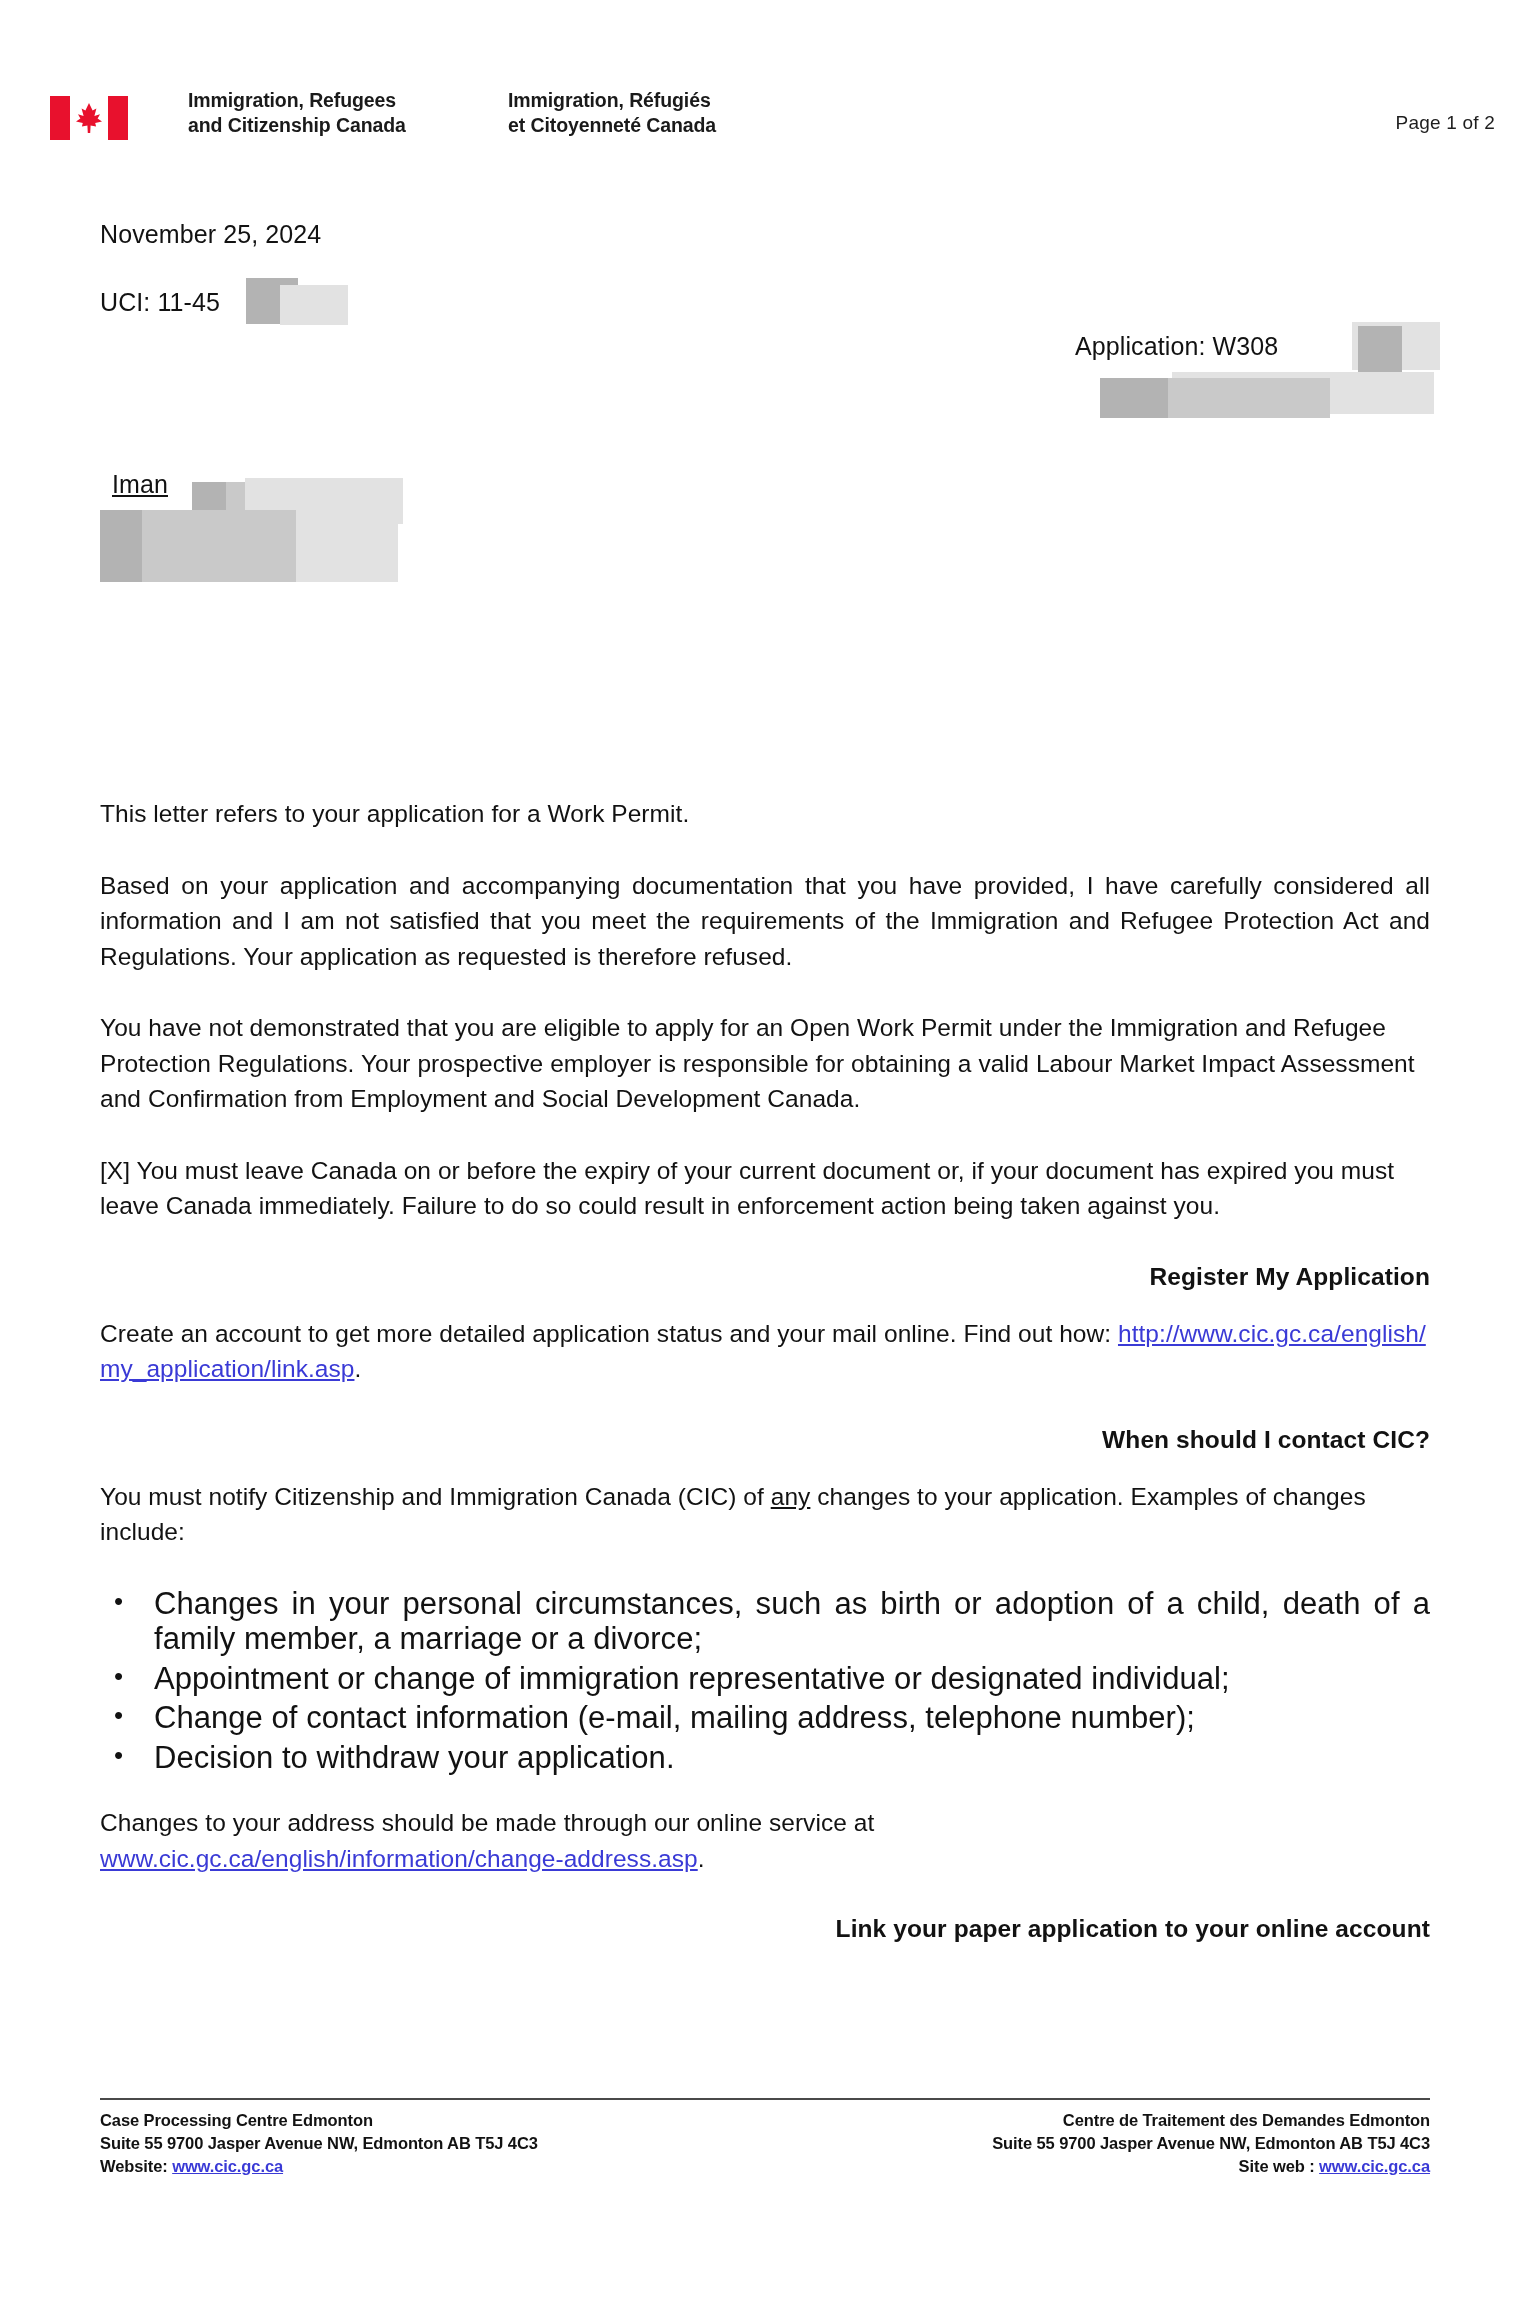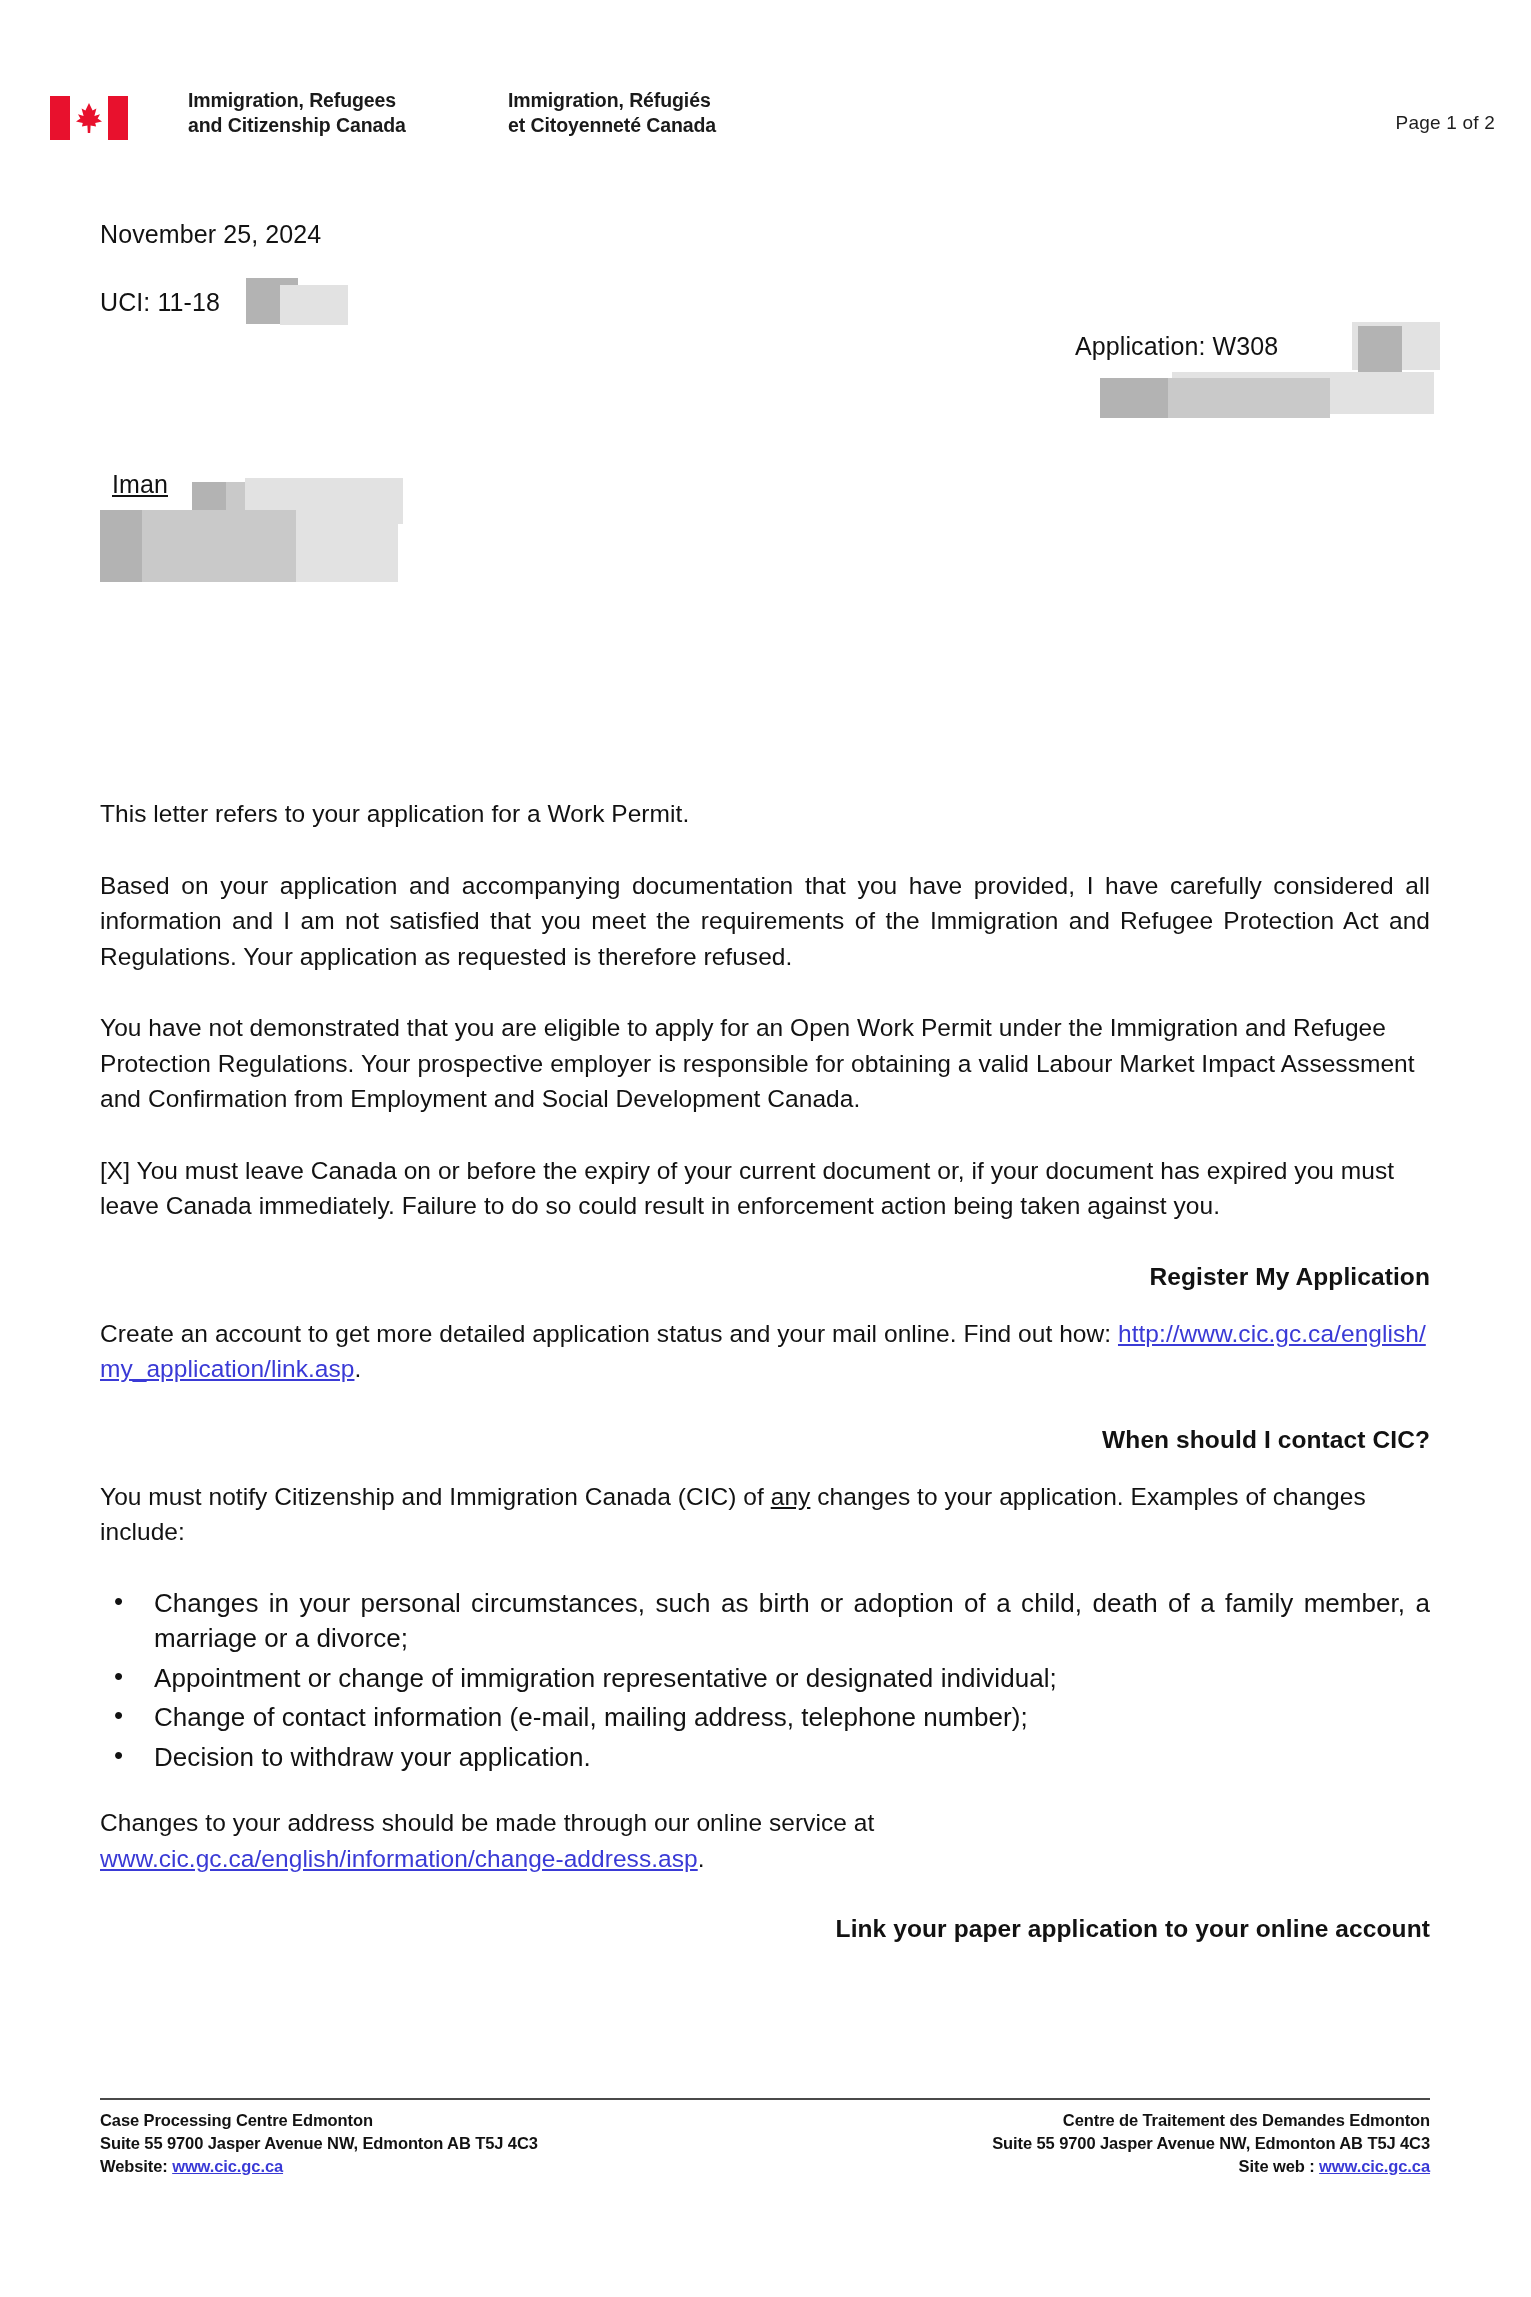--- a/index.html
+++ b/index.html
@@ -129,21 +129,21 @@
   }
   ul.change-list {
     margin: 0 0 30px 0;
     padding: 0 0 0 0;
     list-style: none;
   }
   ul.change-list li {
     position: relative;
     padding-left: 54px;
     margin-bottom: 4px;
-    font-size: 26px;
+    font-size: 31px;
     line-height: 35.5px;
     text-align: justify;
     letter-spacing: 0.05px;
   }
   ul.change-list li::before {
     content: "\2022";
     position: absolute;
     left: 14px;
     top: -2px;
     font-size: 26px;
@@ -197,21 +197,21 @@
     <div class="dept-en">Immigration, Refugees
 and Citizenship Canada</div>
     <div class="dept-fr">Immigration, Réfugiés
 et Citoyenneté Canada</div>
   </div>
 
   <div class="page-number">Page 1 of 2</div>
 
   <div class="date-line">November 25, 2024</div>
 
-  <div class="uci-line">UCI: 11-18</div>
+  <div class="uci-line">UCI: 11-45</div>
   <span class="redact r-dark" style="left:246px; top:278px; width:52px; height:46px;"></span>
   <span class="redact r-light" style="left:280px; top:285px; width:68px; height:40px;"></span>
 
   <div class="application-line">Application: W308</div>
   <span class="redact r-light" style="left:1352px; top:322px; width:88px; height:48px;"></span>
   <span class="redact r-dark" style="left:1358px; top:326px; width:44px; height:52px;"></span>
   <span class="redact r-light" style="left:1172px; top:372px; width:262px; height:42px;"></span>
   <span class="redact r-mid" style="left:1100px; top:378px; width:230px; height:40px;"></span>
   <span class="redact r-dark" style="left:1100px; top:378px; width:68px; height:40px;"></span>
 

